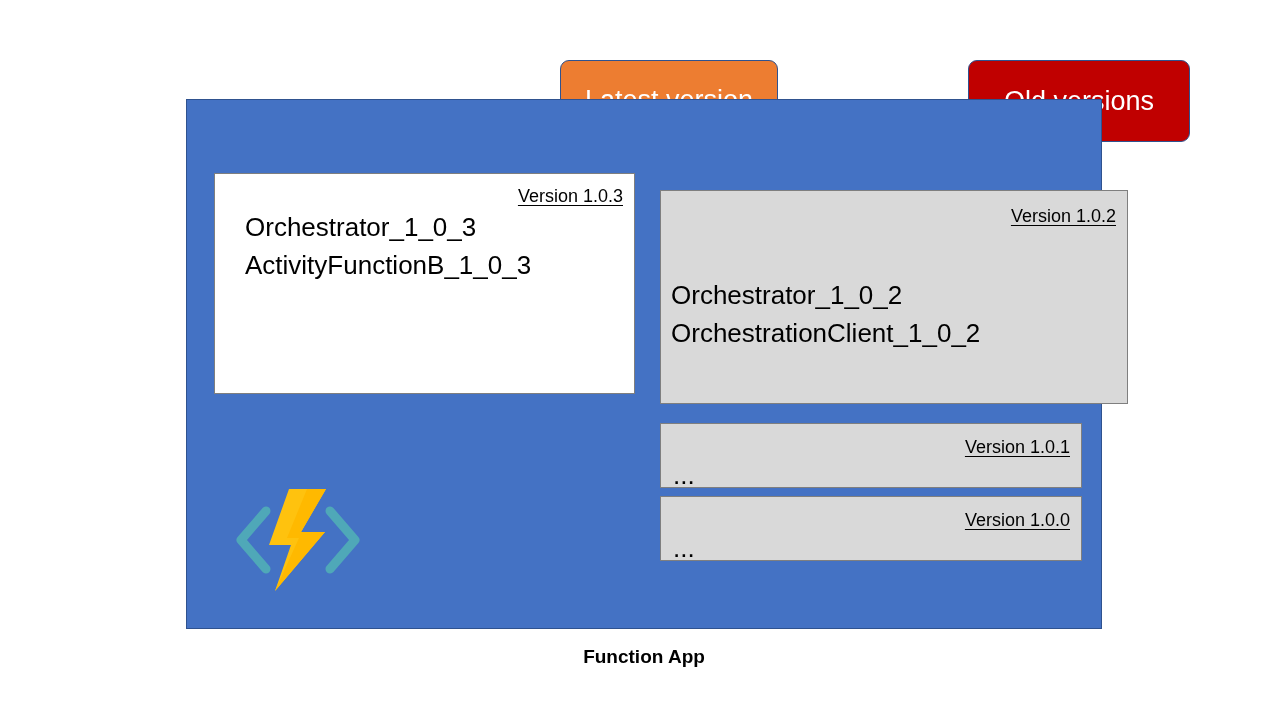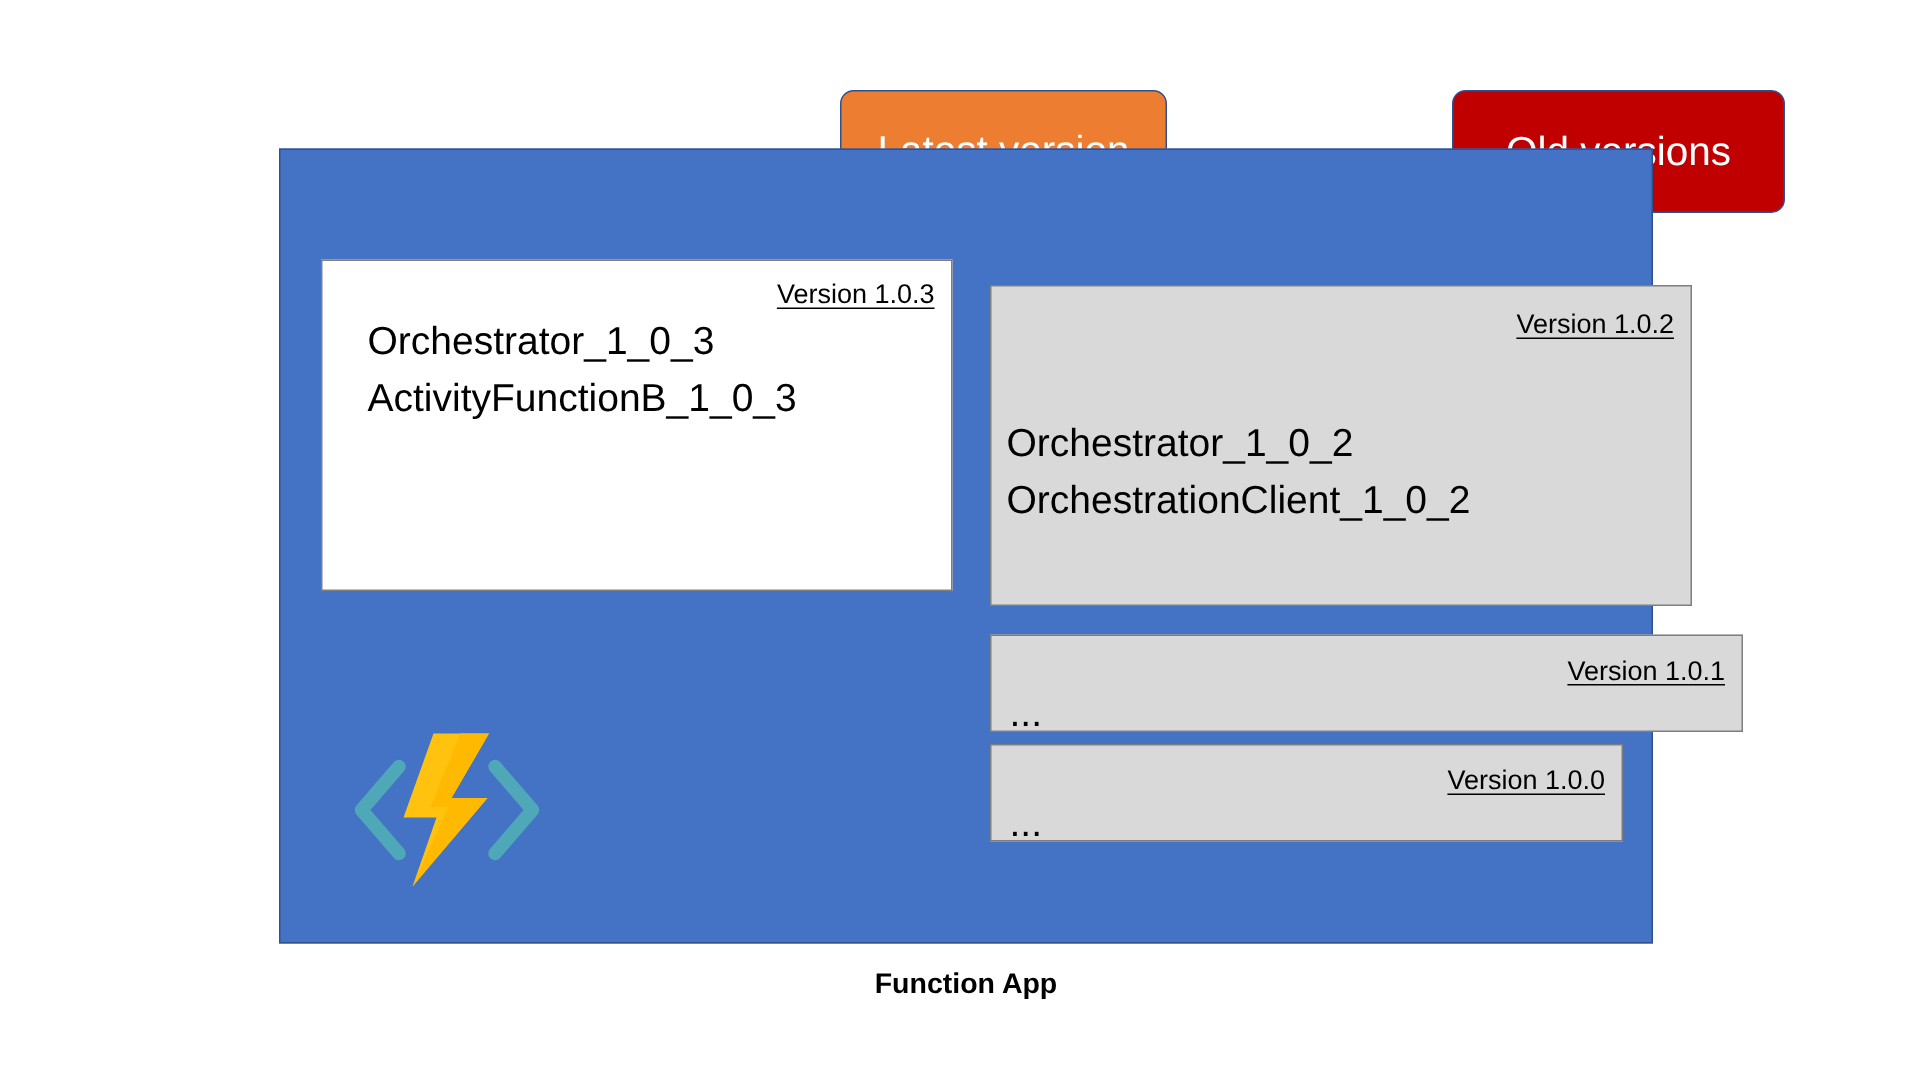--- a/index.html
+++ b/index.html
@@ -78,21 +78,21 @@
   #card-1-0-3 { left: 27px;  top: 73px;  width: 421px; height: 221px; }
   #card-1-0-3 .version-label { top: 12px; }
   #card-1-0-3 .fn-list { top: 34px; margin-left: 20px; }
 
   
   #card-1-0-2 { left: 473px; top: 90px;  width: 468px; height: 214px; }
   #card-1-0-2 .version-label { top: 15px; }
   #card-1-0-2 .fn-list { top: 37px; margin-top: 48px; }
 
   
-  #card-1-0-1 { left: 473px; top: 323px; width: 502px; height: 65px; }
+  #card-1-0-1 { left: 473px; top: 323px; width: 422px; height: 65px; }
   #card-1-0-1 .version-label { top: 13px; }
   #card-1-0-1 .ellipsis-text { top: 38px; }
 
   
   #card-1-0-0 { left: 473px; top: 396px; width: 422px; height: 65px; }
   #card-1-0-0 .version-label { top: 13px; }
   #card-1-0-0 .ellipsis-text { top: 38px; }
 
   
   #azure-functions-logo {

